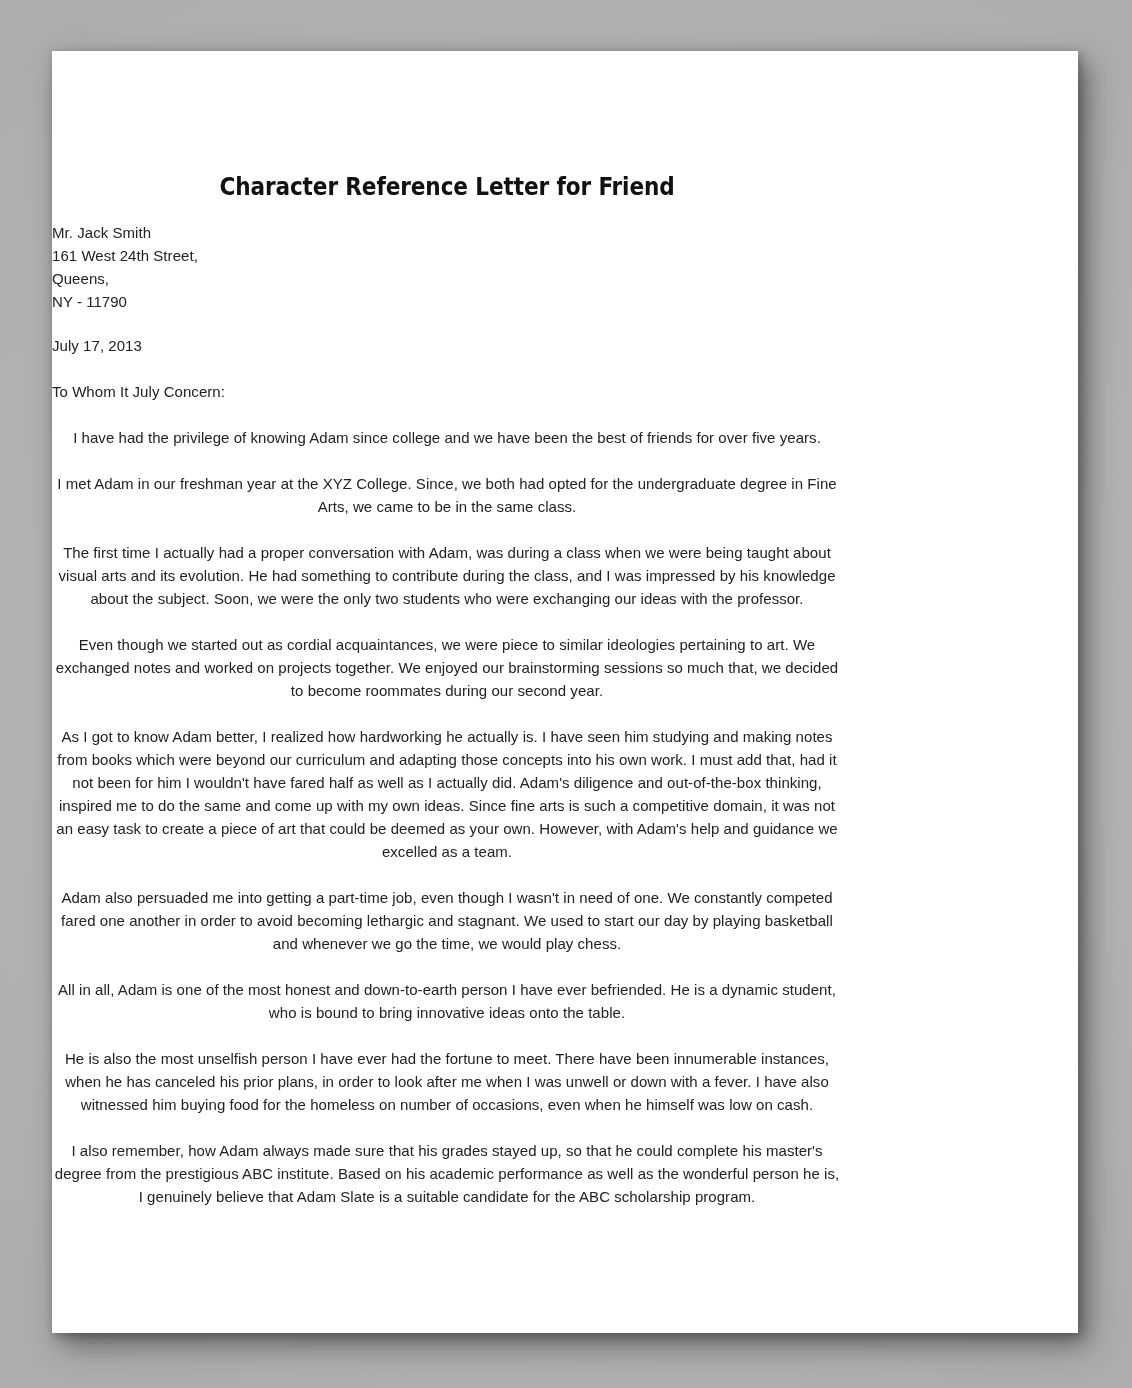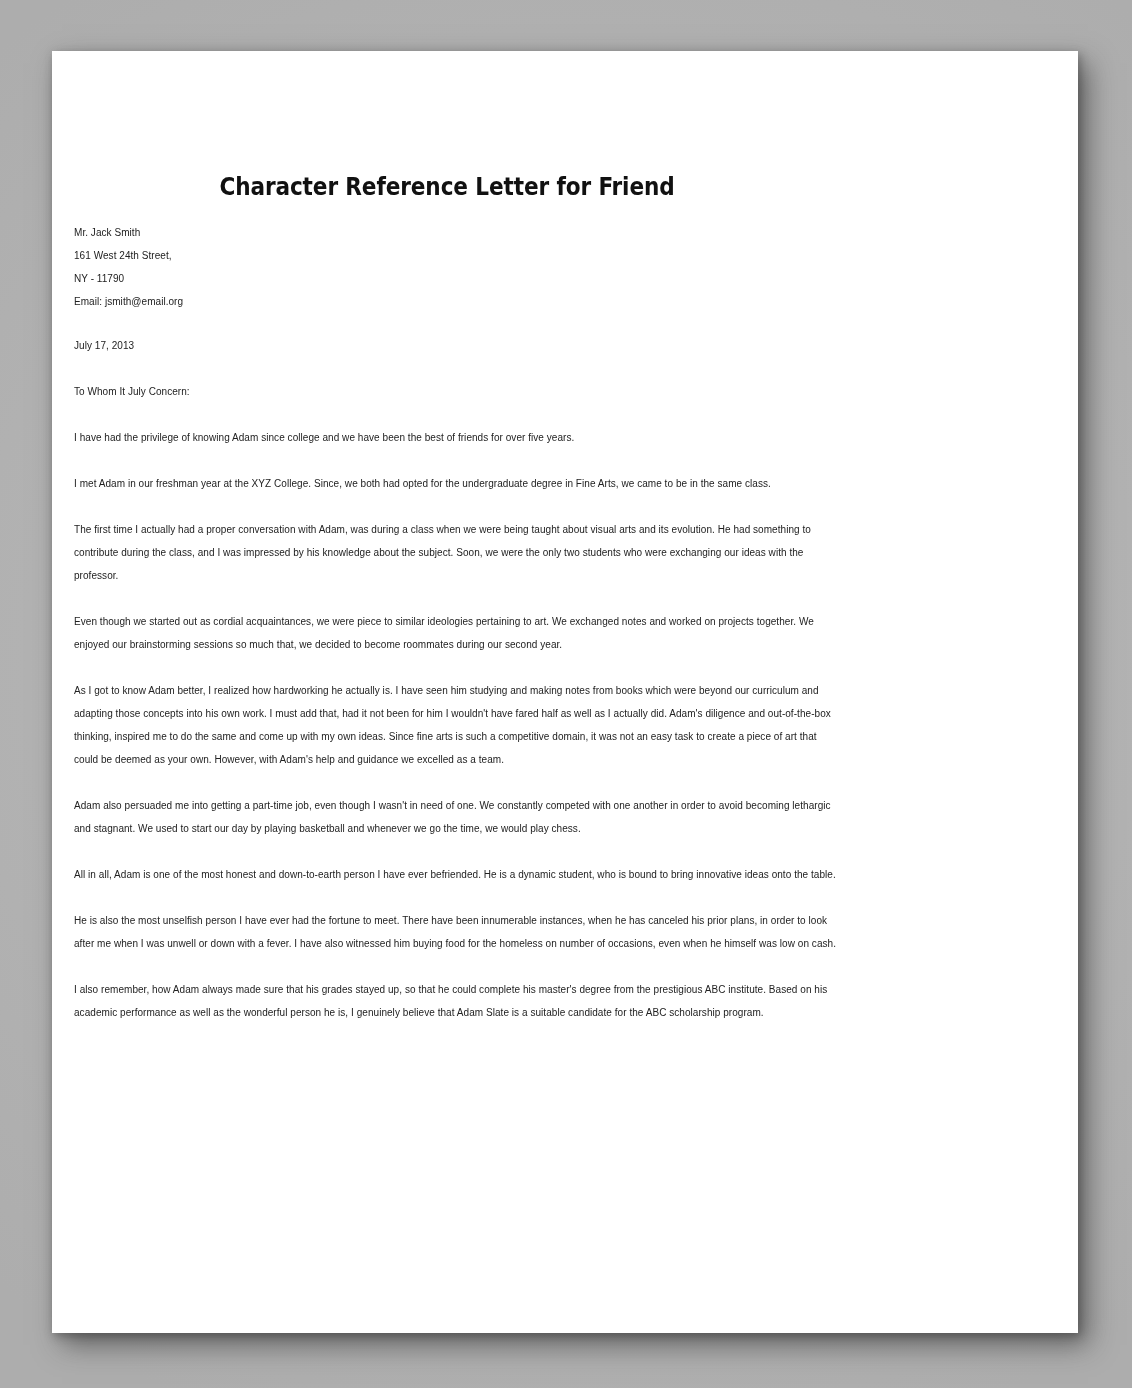--- a/index.html
+++ b/index.html
@@ -58,69 +58,69 @@
     width: 790px;
   }
   .body-block {
     position: absolute;
     top: 170px;
     left: 0;
     width: 790px;
   }
   .addr-line,
   .para {
-    font-size: 10px;
+    font-size: 15px;
     line-height: 23px;
     color: #222222;
     margin: 0;
     letter-spacing: 0.05px;
-    padding-left: 22px;
   }
   .addr-block {
     margin-bottom: 0;
   }
   .spacer-sm { height: 21px; }
   .spacer-md { height: 23px; }
   .para {
     margin-bottom: 23px;
+    text-align: center;
   }
   .para:last-child { margin-bottom: 14px; }
 </style>
 </head>
 <body>
 
 <div class="backdrop"></div>
 
 <div class="page-shadow"></div>
 
 <div class="page">
 
   <h1 class="doc-title">Character Reference Letter for Friend</h1>
 
   <div class="body-block">
 
     <div class="addr-block">
       <div class="addr-line">Mr. Jack Smith</div>
       <div class="addr-line">161 West 24th Street,</div>
+      <div class="addr-line">Queens,</div>
       <div class="addr-line">NY - 11790</div>
-      <div class="addr-line">Email: jsmith@email.org</div>
     </div>
 
     <div class="spacer-sm"></div>
     <div class="addr-line">July 17, 2013</div>
 
     <div class="spacer-md"></div>
     <div class="addr-line">To Whom It July Concern:</div>
 
     <div class="spacer-md"></div>
 
     <p class="para">I have had the privilege of knowing Adam since college and we have been the best of friends for over five years.</p>
     <p class="para">I met Adam in our freshman year at the XYZ College. Since, we both had opted for the undergraduate degree in Fine Arts, we came to be in the same class.</p>
     <p class="para">The first time I actually had a proper conversation with Adam, was during a class when we were being taught about visual arts and its evolution. He had something to contribute during the class, and I was impressed by his knowledge about the subject. Soon, we were the only two students who were exchanging our ideas with the professor.</p>
     <p class="para">Even though we started out as cordial acquaintances, we were piece to similar ideologies pertaining to art. We exchanged notes and worked on projects together. We enjoyed our brainstorming sessions so much that, we decided to become roommates during our second year.</p>
     <p class="para">As I got to know Adam better, I realized how hardworking he actually is. I have seen him studying and making notes from books which were beyond our curriculum and adapting those concepts into his own work. I must add that, had it not been for him I wouldn't have fared half as well as I actually did. Adam's diligence and out-of-the-box thinking, inspired me to do the same and come up with my own ideas. Since fine arts is such a competitive domain, it was not an easy task to create a piece of art that could be deemed as your own. However, with Adam's help and guidance we excelled as a team.</p>
-    <p class="para">Adam also persuaded me into getting a part-time job, even though I wasn't in need of one. We constantly competed with one another in order to avoid becoming lethargic and stagnant. We used to start our day by playing basketball and whenever we go the time, we would play chess.</p>
+    <p class="para">Adam also persuaded me into getting a part-time job, even though I wasn't in need of one. We constantly competed fared one another in order to avoid becoming lethargic and stagnant. We used to start our day by playing basketball and whenever we go the time, we would play chess.</p>
     <p class="para">All in all, Adam is one of the most honest and down-to-earth person I have ever befriended. He is a dynamic student, who is bound to bring innovative ideas onto the table.</p>
     <p class="para">He is also the most unselfish person I have ever had the fortune to meet. There have been innumerable instances, when he has canceled his prior plans, in order to look after me when I was unwell or down with a fever. I have also witnessed him buying food for the homeless on number of occasions, even when he himself was low on cash.</p>
     <p class="para">I also remember, how Adam always made sure that his grades stayed up, so that he could complete his master's degree from the prestigious ABC institute. Based on his academic performance as well as the wonderful person he is, I genuinely believe that Adam Slate is a suitable candidate for the ABC scholarship program.</p>
 
   </div>
 </div>
 
 </body></html>

